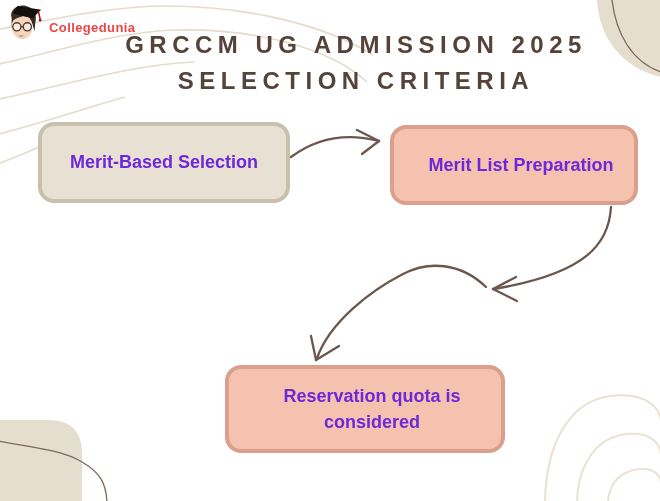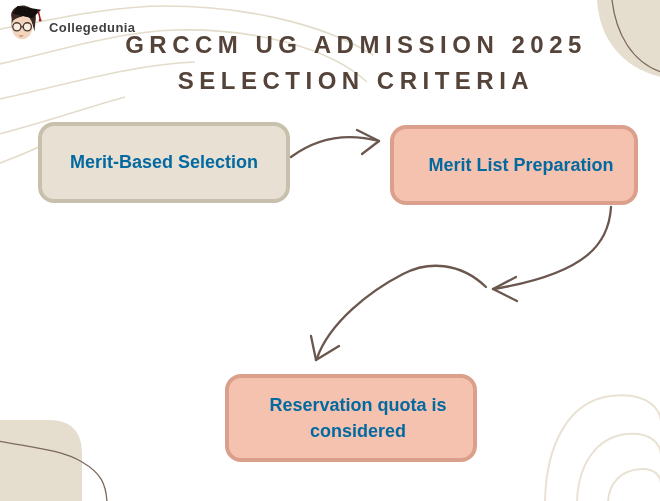--- a/index.html
+++ b/index.html
@@ -9,43 +9,43 @@
     background:#ffffff;
     overflow:hidden;
     font-family:"Liberation Sans","DejaVu Sans",sans-serif;
   }
   .bg-layer{position:absolute;inset:0;z-index:0;}
   .logo{
     position:absolute;left:5px;top:3px;z-index:3;
     display:flex;align-items:center;gap:6px;
   }
   .logo-text{
-    font-size:13px;font-weight:bold;color:#404040;
+    font-size:13px;font-weight:bold;color:#ef4444;
     letter-spacing:0.4px;margin-top:6px;
   }
   .title{
     position:absolute;left:50px;top:27px;width:612px;z-index:2;
     text-align:center;color:#55433a;font-weight:bold;
     font-size:24px;line-height:36px;letter-spacing:5.5px;
   }
   .title .line{white-space:nowrap;}
   .node{
     position:absolute;z-index:2;
     box-sizing:border-box;
     border-radius:16px;
     display:flex;align-items:center;justify-content:center;
     text-align:center;
-    font-size:18px;font-weight:bold;color:#0369a1;line-height:1.45;
+    font-size:18px;font-weight:bold;color:#6d28d9;line-height:1.45;
     padding:6px 14px;
   }
   .node-beige{background:#e8e1d3;border:4px solid #c7c0ac;}
   .node-pink{background:#f4c2ae;border:4px solid #dba08c;padding-left:28px;}
   #node-1{left:38px;top:122px;width:252px;height:81px;}
   #node-2{left:390px;top:125px;width:248px;height:80px;}
-  #node-3{left:225px;top:374px;width:252px;height:88px;}
+  #node-3{left:225px;top:365px;width:280px;height:88px;}
   .arrows{position:absolute;inset:0;z-index:4;pointer-events:none;}
 </style>
 </head>
 <body>
 
 <div class="page">
 
   <svg class="bg-layer" width="660" height="501" viewBox="0 0 660 501" aria-hidden="true">
 
     <g stroke="#e4dccb" stroke-width="1.6" fill="none">

